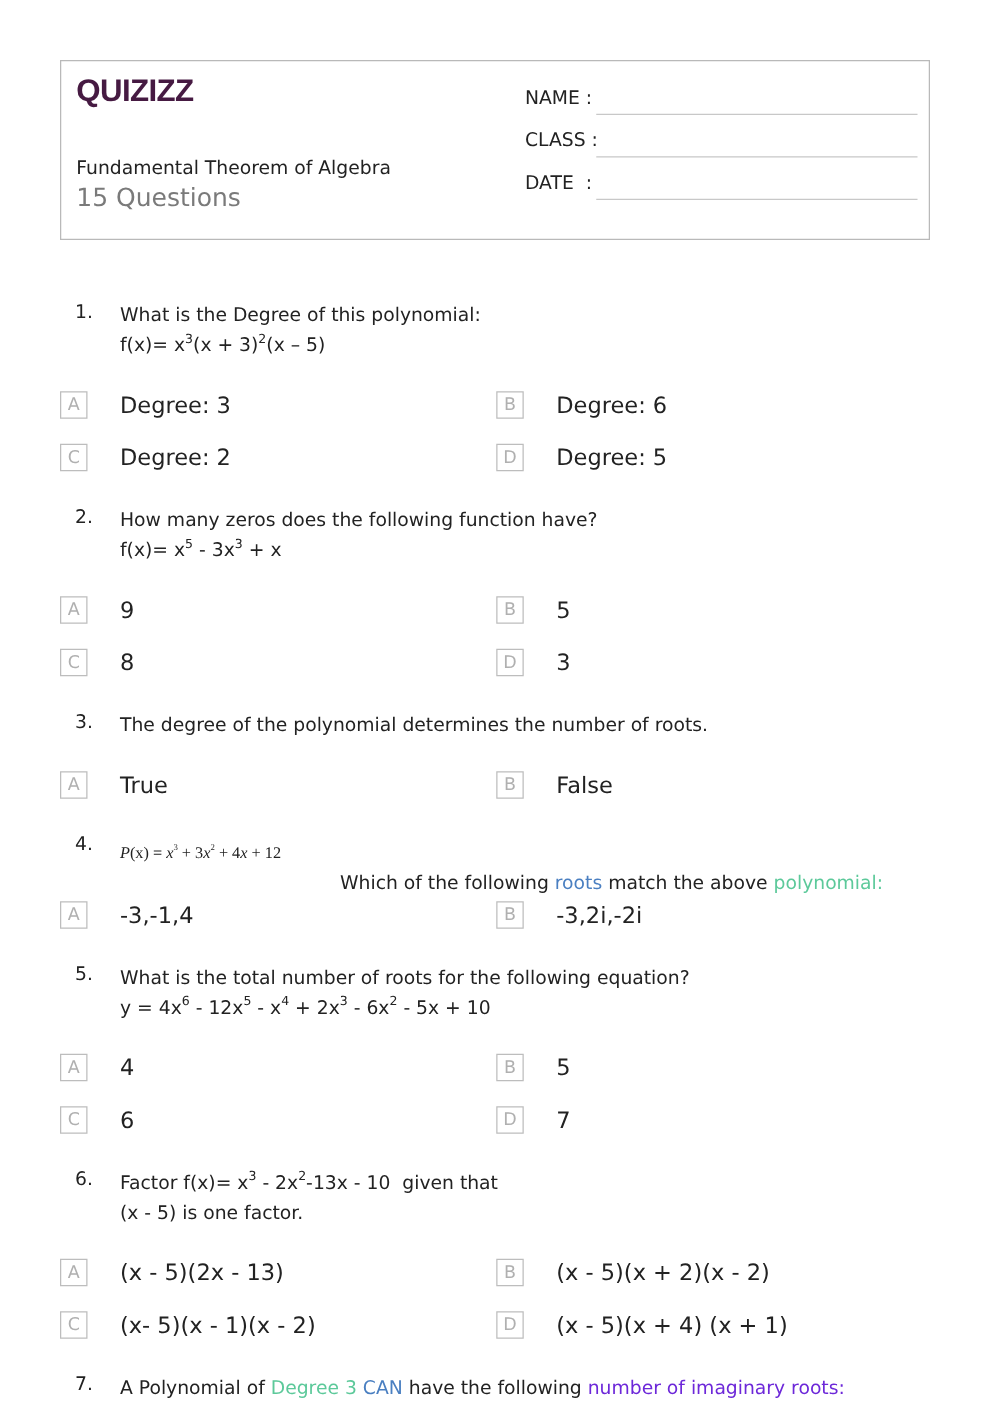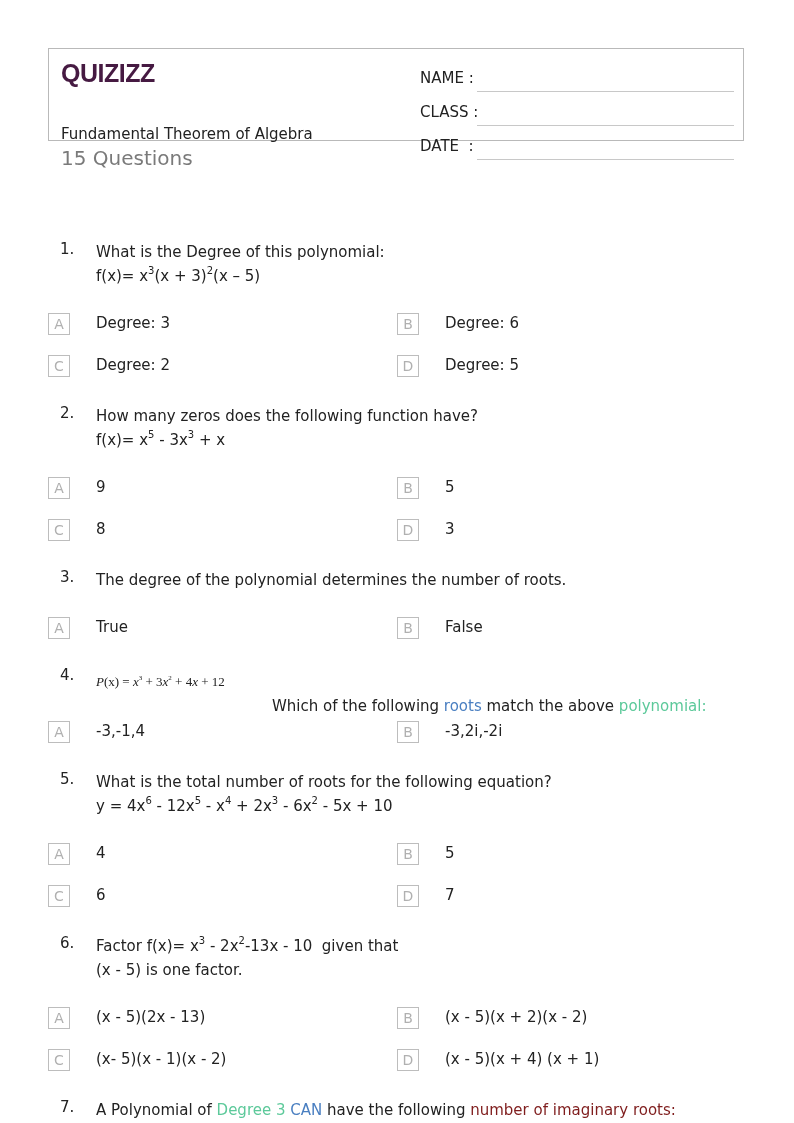--- a/index.html
+++ b/index.html
@@ -13,21 +13,21 @@
       position: relative;
       overflow: hidden;
       font-family: "DejaVu Sans", "Liberation Sans", sans-serif;
       color: #222222;
     }
     .header-box {
       position: absolute;
       left: 48px;
       top: 48px;
       width: 696px;
-      height: 93px;
+      height: 144px;
       border: 1px solid #b9b9b9;
       box-sizing: border-box;
     }
     .logo {
       position: absolute;
       left: 12px;
       top: 10px;
       font-family: "Liberation Sans", sans-serif;
       font-weight: bold;
       font-size: 25px;
@@ -109,35 +109,35 @@
       box-sizing: border-box;
       color: #b0b0b0;
       font-size: 14px;
       text-align: center;
       line-height: 21px;
     }
     .opt .otext {
       position: absolute;
       left: 48px;
       top: 1px;
-      font-size: 15px;
+      font-size: 18px;
       color: #222;
       white-space: nowrap;
     }
     .formula-img {
       font-family: "Liberation Serif", serif;
       font-style: italic;
       font-size: 13px;
       color: #222;
     }
     .formula-img .up { font-style: normal; }
     .formula-img sup { font-size: 7px; }
     .c-blue { color: #4a7fc1; }
     .c-green { color: #5cc99a; }
-    .c-pink { color: #7f1d1d; }
+    .c-pink { color: #6d28d9; }
   </style>
 </head>
 <body>
 
 <div class="header-box">
   <div class="logo">QUIZIZZ</div>
   <div class="ws-title">Fundamental Theorem of Algebra</div>
   <div class="ws-count">15 Questions</div>
 
   <div class="field" style="top:20px;">

